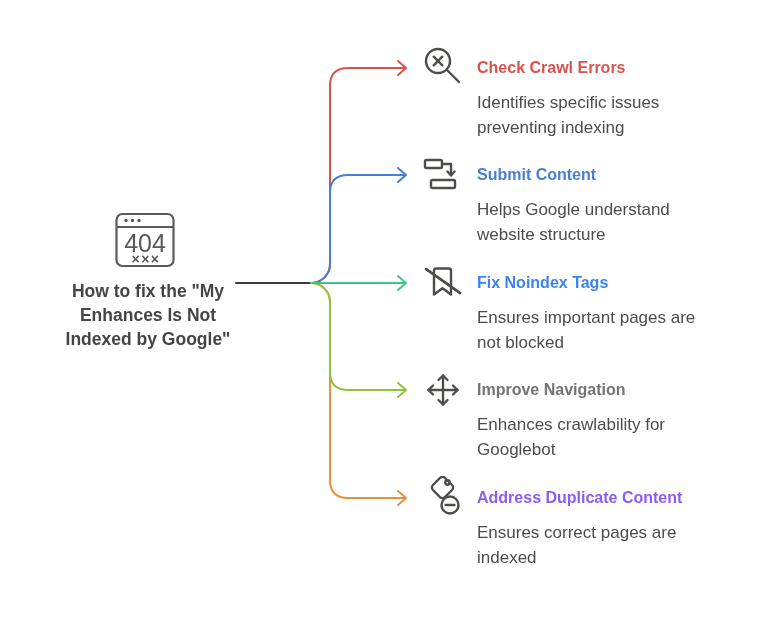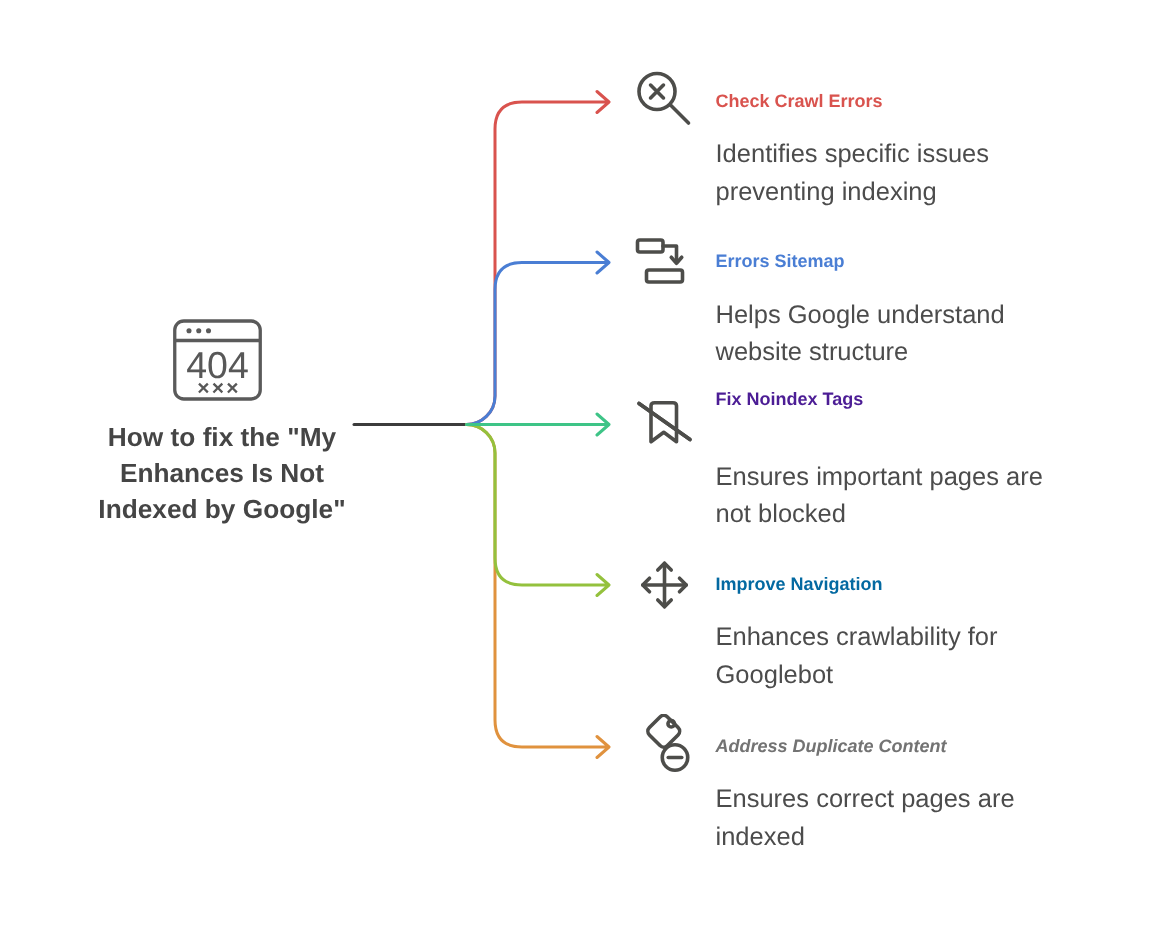--- a/index.html
+++ b/index.html
@@ -13,21 +13,21 @@
   .source-title{
     position:absolute;left:38px;top:279px;width:220px;
     text-align:center;font-size:17.5px;font-weight:bold;line-height:24px;color:#454545;
   }
   .branch-icon{position:absolute;left:421px;width:44px;height:44px;}
   .branch-icon svg{display:block;}
   .branch-icon path,.branch-icon circle,.branch-icon rect,.branch-icon line{
     fill:none;stroke:#4d4d4a;stroke-width:2.4;stroke-linecap:round;stroke-linejoin:round;
   }
   .branch-title{
-    position:absolute;left:477px;font-size:12px;font-weight:bold;line-height:27px;white-space:nowrap;
+    position:absolute;left:477px;font-size:16px;font-weight:bold;line-height:27px;white-space:nowrap;
   }
   .branch-desc{
     position:absolute;left:477px;width:300px;font-size:17px;line-height:24.5px;color:#4c4c4c;
   }
   .w404-num{font-family:"Liberation Sans",sans-serif;font-size:25px;fill:#585858;}
   .w404-x{font-family:"Liberation Sans",sans-serif;font-size:14px;font-weight:bold;fill:#585858;letter-spacing:1.5px;}
 </style>
 </head>
 <body>
 
@@ -73,61 +73,61 @@
   </div>
 
   <div class="branch-icon" style="top:153px;">
     <svg width="44" height="44" viewBox="0 0 44 44">
       <rect x="4" y="7" width="17" height="8" rx="1.5"></rect>
       <path d="M21,11 L30,11 L30,22"></path>
       <path d="M26.5,18.5 L30,22.5 L33.5,18.5"></path>
       <rect x="10" y="27" width="24" height="8" rx="1.5"></rect>
     </svg>
   </div>
-  <div class="branch-title" style="top: 161px; color: rgb(74, 126, 212);">Errors Sitemap</div>
+  <div class="branch-title" style="top: 161px; color: rgb(74, 126, 212);">Submit Content</div>
   <div class="branch-desc" style="top:198px;">
     <div>Helps Google understand</div>
     <div>website structure</div>
   </div>
 
   <div class="branch-icon" style="top:261px;">
     <svg width="44" height="44" viewBox="0 0 44 44">
       <path d="M13,33.5 L13,9.5 Q13,7.5 15.5,7.5 L27.5,7.5 Q30,7.5 30,9.5 L30,33.5 L21.5,27.2 Z"></path>
       <line x1="5" y1="8" x2="39" y2="32" stroke="#ffffff" stroke-width="6"></line>
       <line x1="5" y1="8" x2="39" y2="32"></line>
     </svg>
   </div>
-  <div class="branch-title" style="top: 253px; color: #4c1d95;">Fix Noindex Tags</div>
+  <div class="branch-title" style="top: 269px; color: #3b82f6;">Fix Noindex Tags</div>
   <div class="branch-desc" style="top:306px;">
     <div>Ensures important pages are</div>
     <div>not blocked</div>
   </div>
 
   <div class="branch-icon" style="top:368px;">
     <svg width="44" height="44" viewBox="0 0 44 44">
       <path d="M7.5,22 L36.5,22 M22,7.5 L22,36.5"></path>
       <path d="M12,17.5 L7.5,22 L12,26.5"></path>
       <path d="M32,17.5 L36.5,22 L32,26.5"></path>
       <path d="M17.5,12 L22,7.5 L26.5,12"></path>
       <path d="M17.5,32 L22,36.5 L26.5,32"></path>
     </svg>
   </div>
-  <div class="branch-title" style="top: 376px; color: #0369a1;">Improve Navigation</div>
+  <div class="branch-title" style="top: 376px; color: #737373;">Improve Navigation</div>
   <div class="branch-desc" style="top:413px;">
     <div>Enhances crawlability for</div>
     <div>Googlebot</div>
   </div>
 
   <div class="branch-icon" style="top:476px;">
     <svg width="44" height="44" viewBox="0 0 44 44">
       <rect x="13" y="3" width="17" height="17" rx="3.5" transform="rotate(45 21.5 11.5)"></rect>
       <circle cx="26.5" cy="6.5" r="2.2"></circle>
       <circle cx="29" cy="29" r="8.5" fill="#ffffff"></circle>
       <line x1="24.5" y1="29" x2="33.5" y2="29"></line>
     </svg>
   </div>
-  <div class="branch-title" style="top: 484px; color: #737373; font-style: italic;">Address Duplicate Content</div>
+  <div class="branch-title" style="top: 484px; color: #8b5cf6;">Address Duplicate Content</div>
   <div class="branch-desc" style="top:521px;">
     <div>Ensures correct pages are</div>
     <div>indexed</div>
   </div>
 
 </div>
 
 </body></html>

